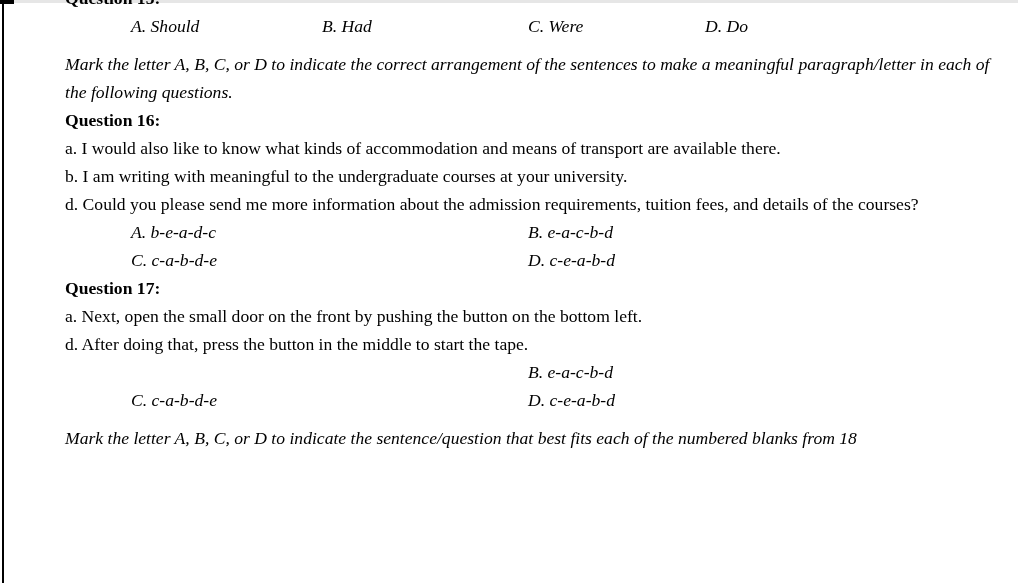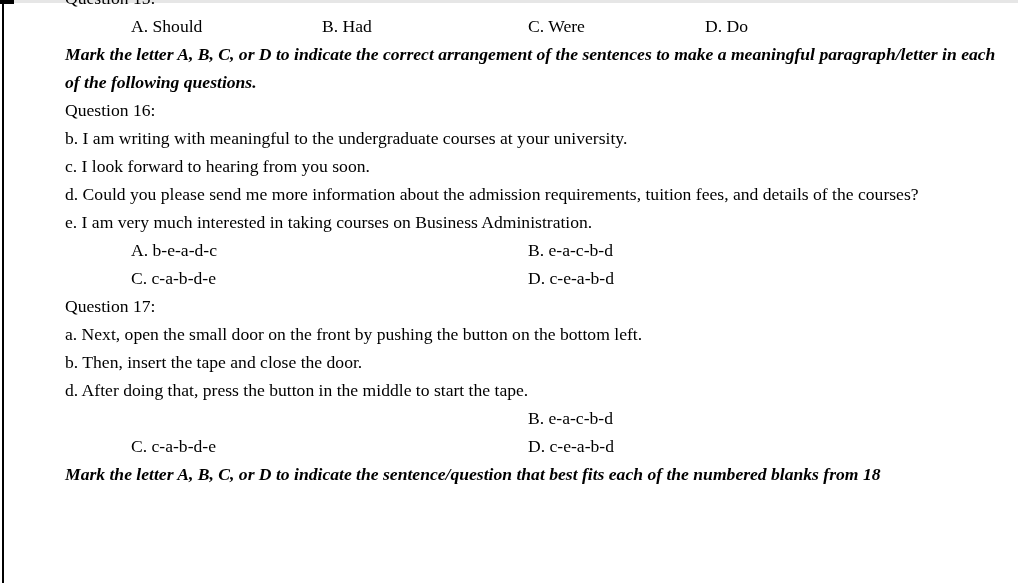--- a/index.html
+++ b/index.html
@@ -39,23 +39,23 @@
     width: 2px;
     background: #000000;
   }
   .content {
     position: absolute;
     left: 65px;
     top: -16px;
     width: 945px;
   }
   p { margin: 0; }
-  .q-label { font-weight: normal; }
-  .instruction { font-weight: bold; font-style: italic; }
-  .opt-row { position: relative; height: 28px; }
+  .q-label { font-weight: bold; }
+  .instruction { font-weight: normal; font-style: italic; margin-top: 10px; }
+  .opt-row { position: relative; height: 28px; font-style: italic; }
   .opt { position: absolute; top: 0; white-space: nowrap; }
   .col1 { left: 66px; }
   .col2 { left: 257px; }
   .col3 { left: 463px; }
   .col4 { left: 640px; }
 </style>
 </head>
 <body>
 
 <div class="page">
@@ -70,37 +70,35 @@
     <div class="opt-row">
       <span class="opt col1">A. Should</span>
       <span class="opt col2">B. Had</span>
       <span class="opt col3">C. Were</span>
       <span class="opt col4">D. Do</span>
     </div>
 
     <p class="instruction">Mark the letter A, B, C, or D to indicate the correct arrangement of the sentences to make a meaningful paragraph/letter in each of the following questions.</p>
 
     <p class="q-label">Question 16:</p>
+    <p>a. I would also like to know what kinds of accommodation and means of transport are available there.</p>
     <p>b. I am writing with meaningful to the undergraduate courses at your university.</p>
-    <p>c. I look forward to hearing from you soon.</p>
     <p>d. Could you please send me more information about the admission requirements, tuition fees, and details of the courses?</p>
-    <p>e. I am very much interested in taking courses on Business Administration.</p>
 
     <div class="opt-row">
       <span class="opt col1">A. b-e-a-d-c</span>
       <span class="opt col3">B. e-a-c-b-d</span>
     </div>
     <div class="opt-row">
       <span class="opt col1">C. c-a-b-d-e</span>
       <span class="opt col3">D. c-e-a-b-d</span>
     </div>
 
     <p class="q-label">Question 17:</p>
     <p>a. Next, open the small door on the front by pushing the button on the bottom left.</p>
-    <p>b. Then, insert the tape and close the door.</p>
     <p>d. After doing that, press the button in the middle to start the tape.</p>
 
     <div class="opt-row">
       <span class="opt col3">B. e-a-c-b-d</span>
     </div>
     <div class="opt-row">
       <span class="opt col1">C. c-a-b-d-e</span>
       <span class="opt col3">D. c-e-a-b-d</span>
     </div>
 

